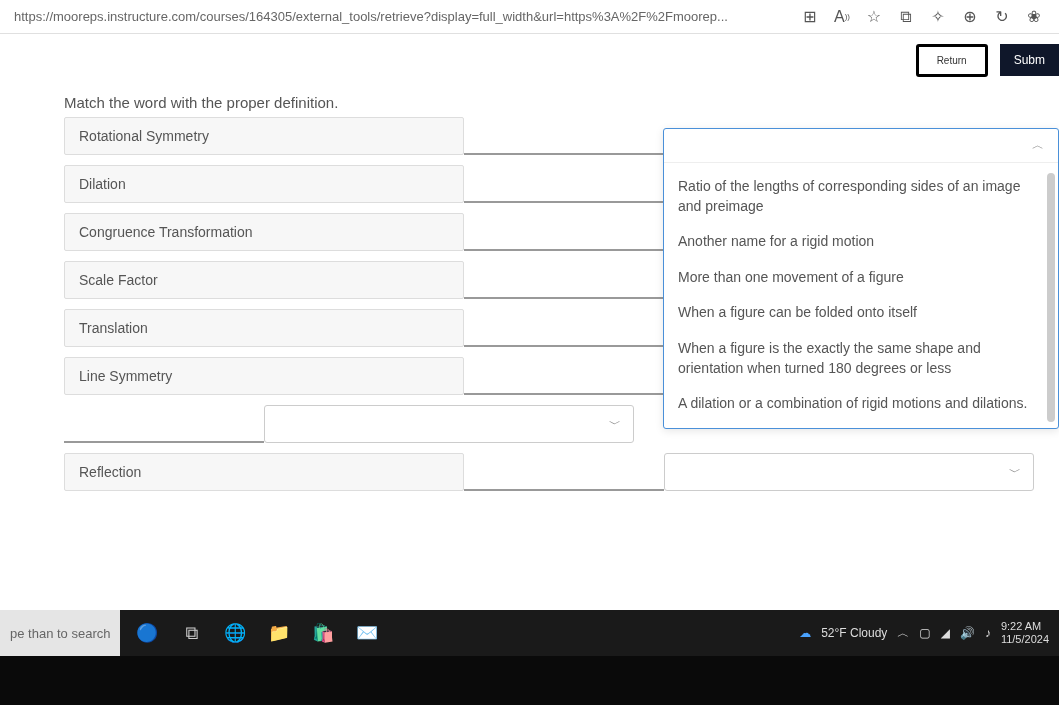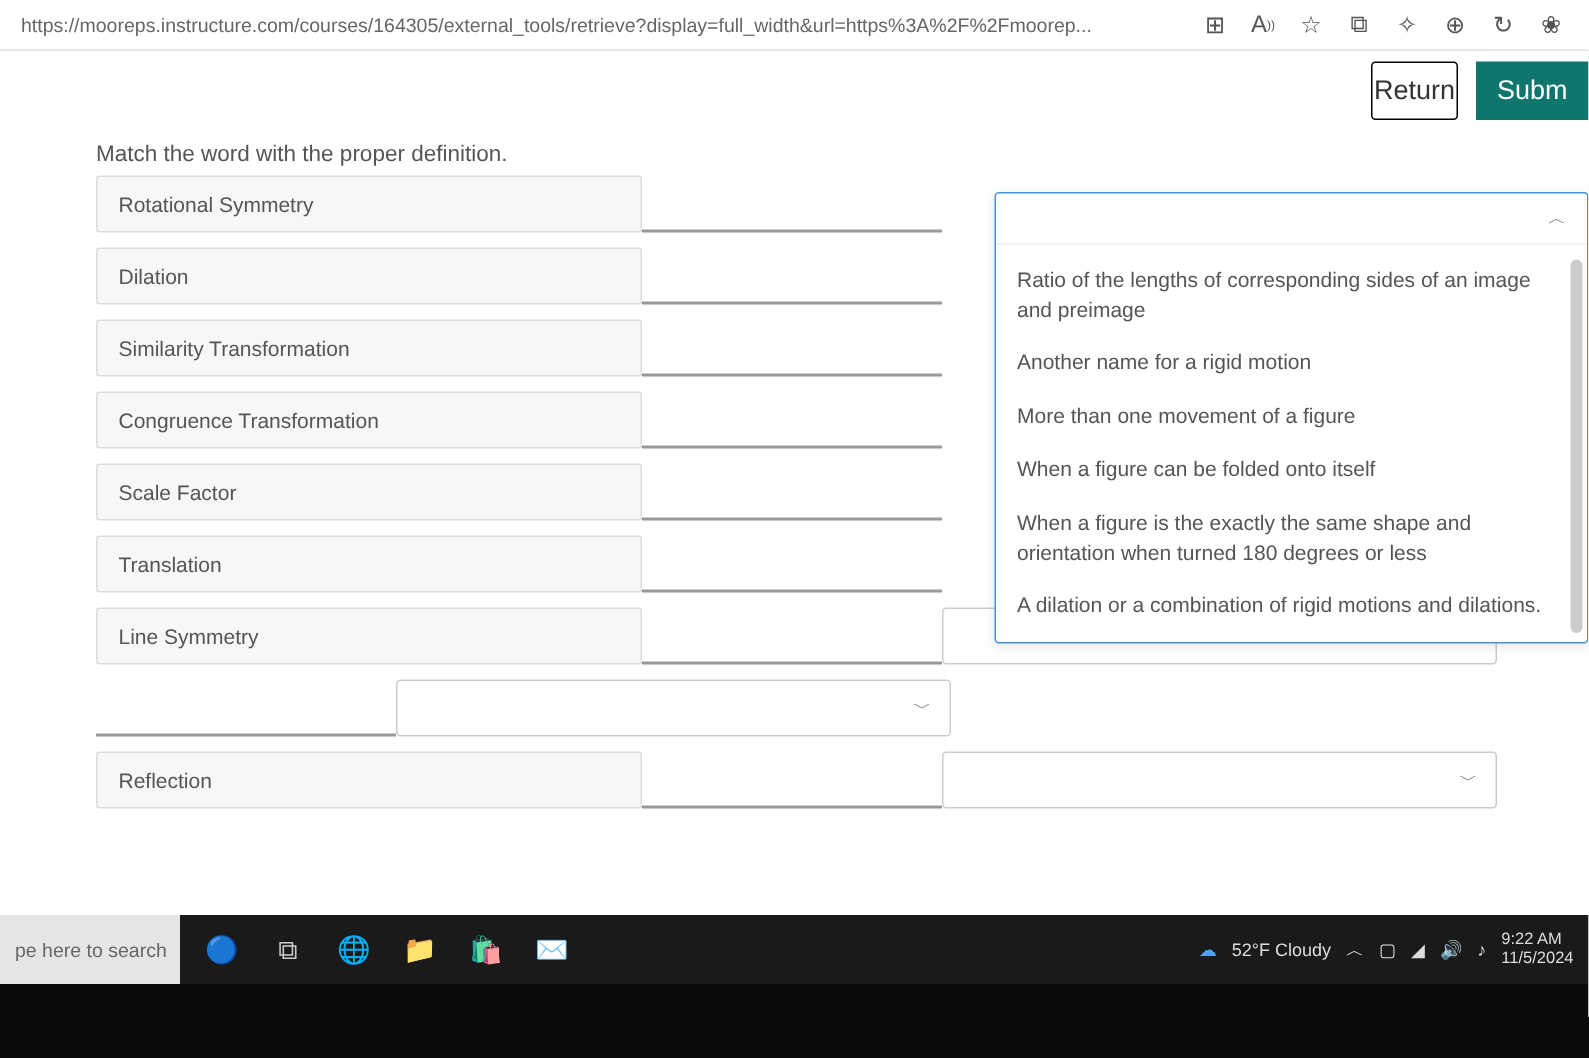--- a/index.html
+++ b/index.html
@@ -4,28 +4,28 @@
   <style>
     * { margin: 0; padding: 0; box-sizing: border-box; font-family: Arial, Helvetica, sans-serif; }
     body { width: 1059px; height: 705px; background: #f5f5f5; overflow: hidden; position: relative; }
 
     .address-bar { height: 34px; background: #fff; display: flex; align-items: center; padding: 16px 8px; border-bottom: 1px solid #e0e0e0; }
     .url-text { flex: 1; color: #666; font-size: 13px; white-space: nowrap; overflow: hidden; text-overflow: ellipsis; padding-left: 6px; }
     .browser-icons { display: flex; gap: 14px; align-items: center; padding-right: 8px; }
     .bicon { width: 18px; height: 18px; display: flex; align-items: center; justify-content: center; color: #555; }
 
     .top-actions { height: 52px; background: #fff; display: flex; align-items: center; justify-content: flex-end; padding: 0 0 0 16px; gap: 12px; }
-    .return-btn { padding: 8px 1px; border: 1px solid #000000; background: #fff; color: #333; font-size: 18px; border-radius: 3px; cursor: pointer; }
-    .submit-btn { padding: 9px 14px; background: #0f766e; color: #fff; font-size: 18px; border: none; cursor: pointer; }
+    .return-btn { padding: 8px 18px; border: 3px solid #000000; background: #fff; color: #333; font-size: 10px; border-radius: 3px; cursor: pointer; }
+    .submit-btn { padding: 9px 14px; background: #0f172a; color: #fff; font-size: 12px; border: none; cursor: pointer; }
 
     .content { padding: 8px 0 0 64px; background: #fff; height: 524px; overflow: hidden; position: relative; }
     .instructions { color: #555; font-size: 15px; margin-bottom: 6px; }
 
     .match-row { display: flex; align-items: stretch; margin-bottom: 10px; height: 38px; }
-    .term { width: 364px; background: #f7f7f7; border: 1px solid #ddd; color: #555; font-size: 14px; display: flex; align-items: center; padding: 0 14px; border-radius: 2px; }
+    .term { width: 400px; background: #f7f7f7; border: 1px solid #ddd; color: #555; font-size: 14px; display: flex; align-items: center; padding: 0 14px; border-radius: 2px; }
     .gap { width: 200px; display: flex; align-items: flex-end; }
     .gap-line { width: 100%; border-bottom: 2px solid #999; }
     .dropdown { width: 370px; background: #fff; border: 1px solid #ccc; border-radius: 3px; display: flex; align-items: center; justify-content: flex-end; padding: 0 12px; color: #888; }
     .chev { font-size: 12px; color: #888; }
 
     .dropdown-open {
       position: absolute;
       top: 42px;
       right: 0;
       width: 396px;
@@ -97,26 +97,20 @@
         <div class="gap-line"></div>
       </div>
   </div>
   <div class="match-row">
     <div class="term">Dilation</div>
     <div class="gap">
         <div class="gap-line"></div>
       </div>
   </div>
   <div class="match-row">
-    <div class="term">Similarity Transformation</div>
-    <div class="gap">
-        <div class="gap-line"></div>
-      </div>
-  </div>
-  <div class="match-row">
     <div class="term">Congruence Transformation</div>
     <div class="gap">
         <div class="gap-line"></div>
       </div>
   </div>
   <div class="match-row">
     <div class="term">Scale Factor</div>
     <div class="gap">
         <div class="gap-line"></div>
       </div>
@@ -149,21 +143,21 @@
     <div class="gap">
         <div class="gap-line"></div>
       </div>
     <div class="dropdown">
         <span class="chev">﹀</span>
       </div>
   </div>
 </div>
 
 <div class="taskbar">
-  <div class="tb-search">pe here to search</div>
+  <div class="tb-search">pe than to search</div>
   <div class="tb-icons">
     <div class="tb-icon">🔵</div>
     <div class="tb-icon" style="color:#ccc">⧉</div>
     <div class="tb-icon">🌐</div>
     <div class="tb-icon">📁</div>
     <div class="tb-icon">🛍️</div>
     <div class="tb-icon">✉️</div>
   </div>
   <div class="tb-right">
     <span class="weather-icon">☁</span>

